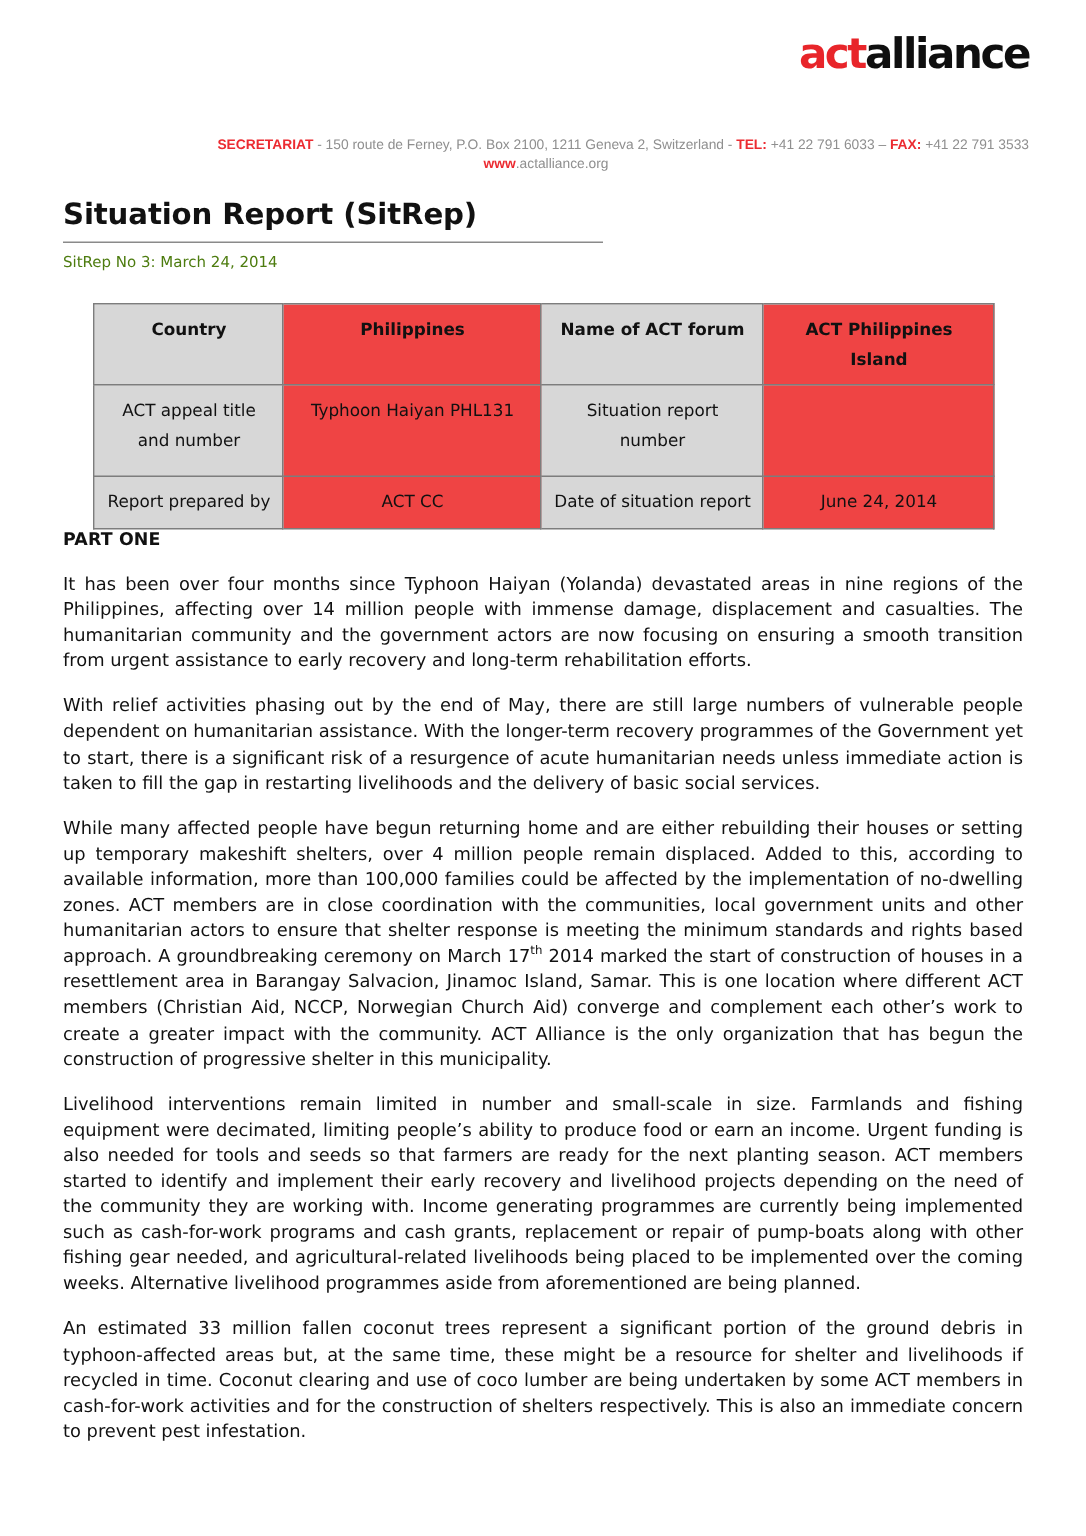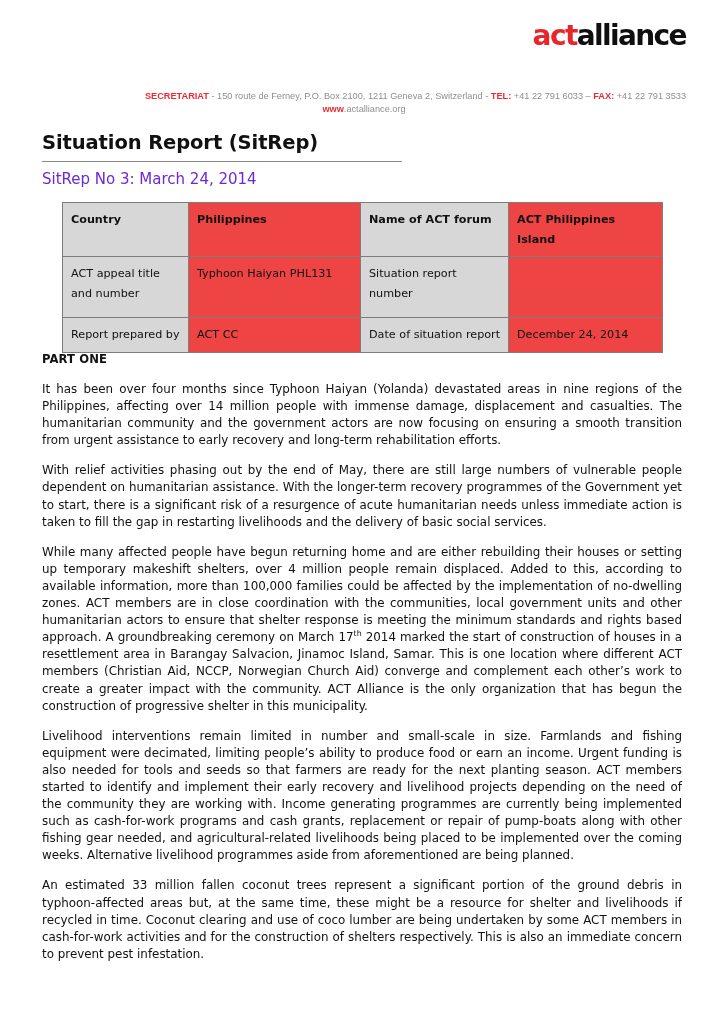--- a/index.html
+++ b/index.html
@@ -78,41 +78,42 @@
     top: 161px;
     width: 360px;
     height: 1px;
     background: #8a8a8a;
   }
   .subtitle {
     position: absolute;
     left: 42px;
     top: 170px;
     font-family: "DejaVu Sans", sans-serif;
-    font-size: 15px;
-    color: #6d28d9;
+    font-size: 10px;
+    color: #4d7c0f;
   }
 
   
   .info-table {
     position: absolute;
     left: 62px;
     top: 202px;
     width: 600px;
     border-collapse: collapse;
     table-layout: fixed;
     font-family: "DejaVu Sans", sans-serif;
     font-size: 11.2px;
   }
   .info-table td {
     border: 1px solid #7d7d7d;
     padding: 7px 7px 7px 8px;
     vertical-align: top;
     line-height: 1.75;
     color: #111111;
+    text-align: center;
   }
   .info-table col.c1 { width: 126px; }
   .info-table col.c2 { width: 172px; }
   .info-table col.c3 { width: 148px; }
   .info-table col.c4 { width: 154px; }
   .cell-label { background: #d7d7d7; }
   .cell-value { background: #ef4444; }
   .row-head td { font-weight: bold; height: 17px; }
   .row-tall td { height: 46px; }
   .row-last td { height: 17px; }
@@ -182,21 +183,21 @@
       <tr class="row-tall">
         <td class="cell-label">ACT appeal title and number</td>
         <td class="cell-value">Typhoon Haiyan PHL131</td>
         <td class="cell-label">Situation report number</td>
         <td class="cell-value"></td>
       </tr>
       <tr class="row-last">
         <td class="cell-label">Report prepared by</td>
         <td class="cell-value">ACT CC</td>
         <td class="cell-label">Date of situation report</td>
-        <td class="cell-value">December 24, 2014</td>
+        <td class="cell-value">June 24, 2014</td>
       </tr>
     </tbody>
   </table>
 
   <div class="part-heading">PART ONE</div>
 
   <div class="body-copy">
     <p>It has been over four months since Typhoon Haiyan (Yolanda) devastated areas in nine regions of the Philippines, affecting over 14 million people with immense damage, displacement and casualties. The humanitarian community and the government actors are now focusing on ensuring a smooth transition from urgent assistance to early recovery and long-term rehabilitation efforts.</p>
     <p>With relief activities phasing out by the end of May, there are still large numbers of vulnerable people dependent on humanitarian assistance. With the longer-term recovery programmes of the Government yet to start, there is a significant risk of a resurgence of acute humanitarian needs unless immediate action is taken to fill the gap in restarting livelihoods and the delivery of basic social services.</p>
     <p><span>While many affected people have begun returning home and are either rebuilding their houses or setting up temporary makeshift shelters, over 4 million people remain displaced. Added to this, according to available information, more than 100,000 families could be affected by the implementation of no-dwelling zones. ACT members are in close coordination with the communities, local government units and other humanitarian actors to ensure that shelter response is meeting the minimum standards and rights based approach. A groundbreaking ceremony on March 17</span><sup>th</sup><span> 2014 marked the start of construction of houses in a resettlement area in Barangay Salvacion, Jinamoc Island, Samar.  This is one location where different ACT members (Christian Aid, NCCP, Norwegian Church Aid) converge and complement each other’s work to create a greater impact with the community.  ACT Alliance is the only organization that has begun the construction of progressive shelter in this municipality.</span></p>

